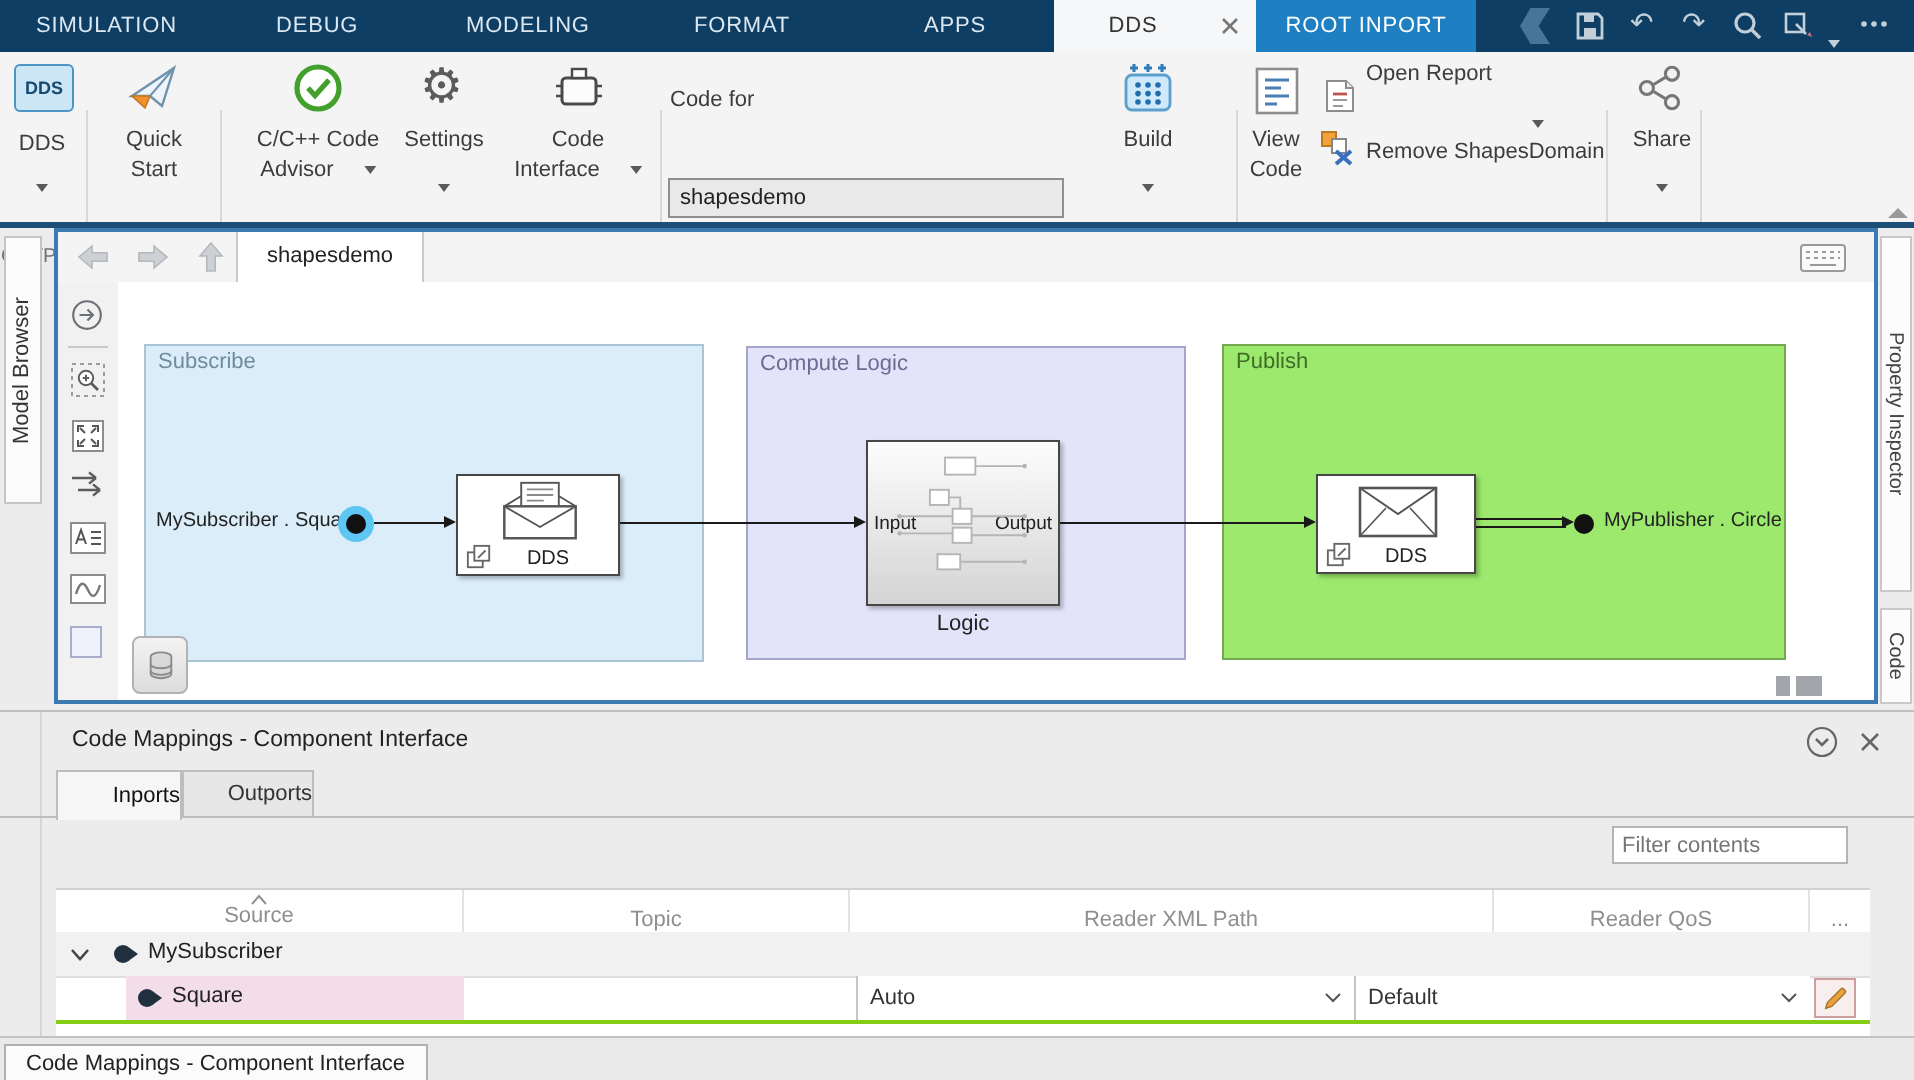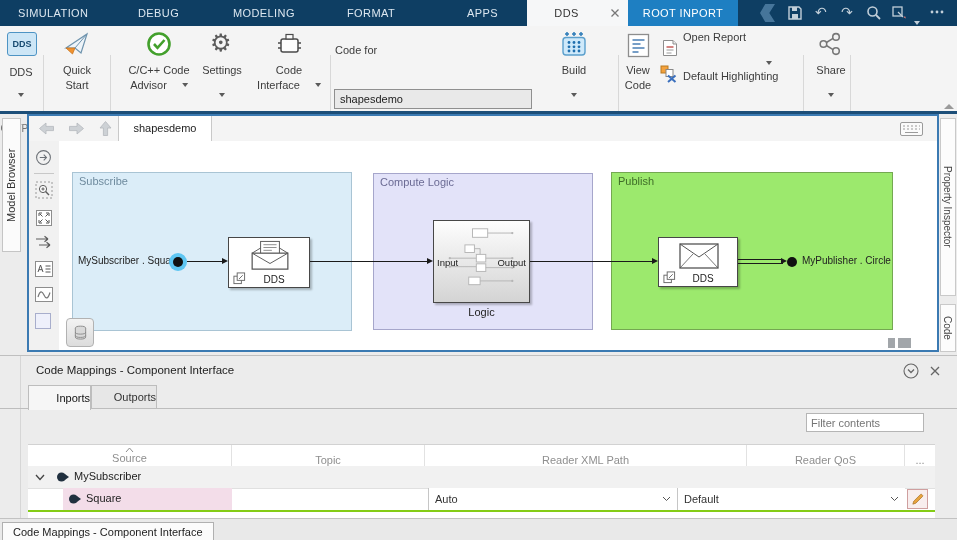--- a/index.html
+++ b/index.html
@@ -3,21 +3,21 @@
 <meta charset="utf-8">
 <style>
   html,body{margin:0;padding:0}
   body{font-family:"Liberation Sans","DejaVu Sans",sans-serif;color:#333;background:#ececec}
   #app{position:relative;width:957px;height:540px;overflow:hidden;background:#ececec}
   .abs{position:absolute;box-sizing:border-box}
   svg{display:block}
 
   
   .topbar{left:0;top:0;width:957px;height:26px;background:#0e3e63}
-  .toptab{top:0;height:26px;line-height:26px;font-size:11px;color:#dce7f0;letter-spacing:.4px;text-align:right}
+  .toptab{top:0;height:26px;line-height:26px;font-size:11px;color:#dce7f0;letter-spacing:.4px;text-align:left}
   .ddstab{left:527px;top:0;width:101px;height:26px;background:#f6f7f8;color:#333}
   .ddstab .lbl{position:absolute;left:0;right:22px;text-align:center;line-height:26px;font-size:11px;letter-spacing:.4px}
   .roottab{left:628px;top:0;width:110px;height:26px;background:#1e7fc2;color:#fff;text-align:center;line-height:26px;font-size:11px;letter-spacing:.4px}
   .qa-ico{top:5px;width:16px;height:16px}
   .qa-glyph{font-family:"DejaVu Sans",sans-serif;font-size:14px;line-height:16px;color:#c2cfd9}
 
   
   .ribbon{left:0;top:26px;width:957px;height:85px;background:#f4f4f4}
   .ribbon-bottom{left:0;top:111px;width:957px;height:3px;background:#1c4e78}
   .rdiv{top:29px;width:1px;height:79px;background:#d8d8d8}
@@ -232,21 +232,21 @@
 
     <div class="abs" style="left:660px;top:39px">
       <span>
         <svg width="18" height="18" viewBox="0 0 18 18">
             <rect x="1" y="1" width="7" height="7" fill="#f3a13c" stroke="#b97a20"></rect>
             <rect x="6" y="4.5" width="7" height="7" fill="#fff" stroke="#888"></rect>
             <path d="M8 10.5 L15.5 17 M15.5 10.5 L8 17" stroke="#3a6fbd" stroke-width="2"></path>
           </svg>
       </span>
     </div>
-    <div class="abs" style="left:683px;top:44px;font-size:11px;color:#3c3c3c;white-space:nowrap">Default Highlighting</div>
+    <div class="abs" style="left:683px;top:44px;font-size:11px;color:#3c3c3c;white-space:nowrap">Remove ShapesDomain</div>
     <div class="abs rgrouplbl" style="left:710px">RESULTS</div>
     <div class="abs rdiv" style="left:803px"></div>
 
     <div class="abs" style="left:818px;top:6px">
       <span>
         <svg width="24" height="24" viewBox="0 0 22 22">
             <circle cx="16.5" cy="4.5" r="3" fill="#f2f2f2" stroke="#777" stroke-width="1.4"></circle>
             <circle cx="5" cy="11" r="3" fill="#f2f2f2" stroke="#777" stroke-width="1.4"></circle>
             <circle cx="16.5" cy="17.5" r="3" fill="#f2f2f2" stroke="#777" stroke-width="1.4"></circle>
             <path d="M7.7 9.6 L13.8 5.9 M7.7 12.4 L13.8 16.1" stroke="#777" stroke-width="1.4"></path>

